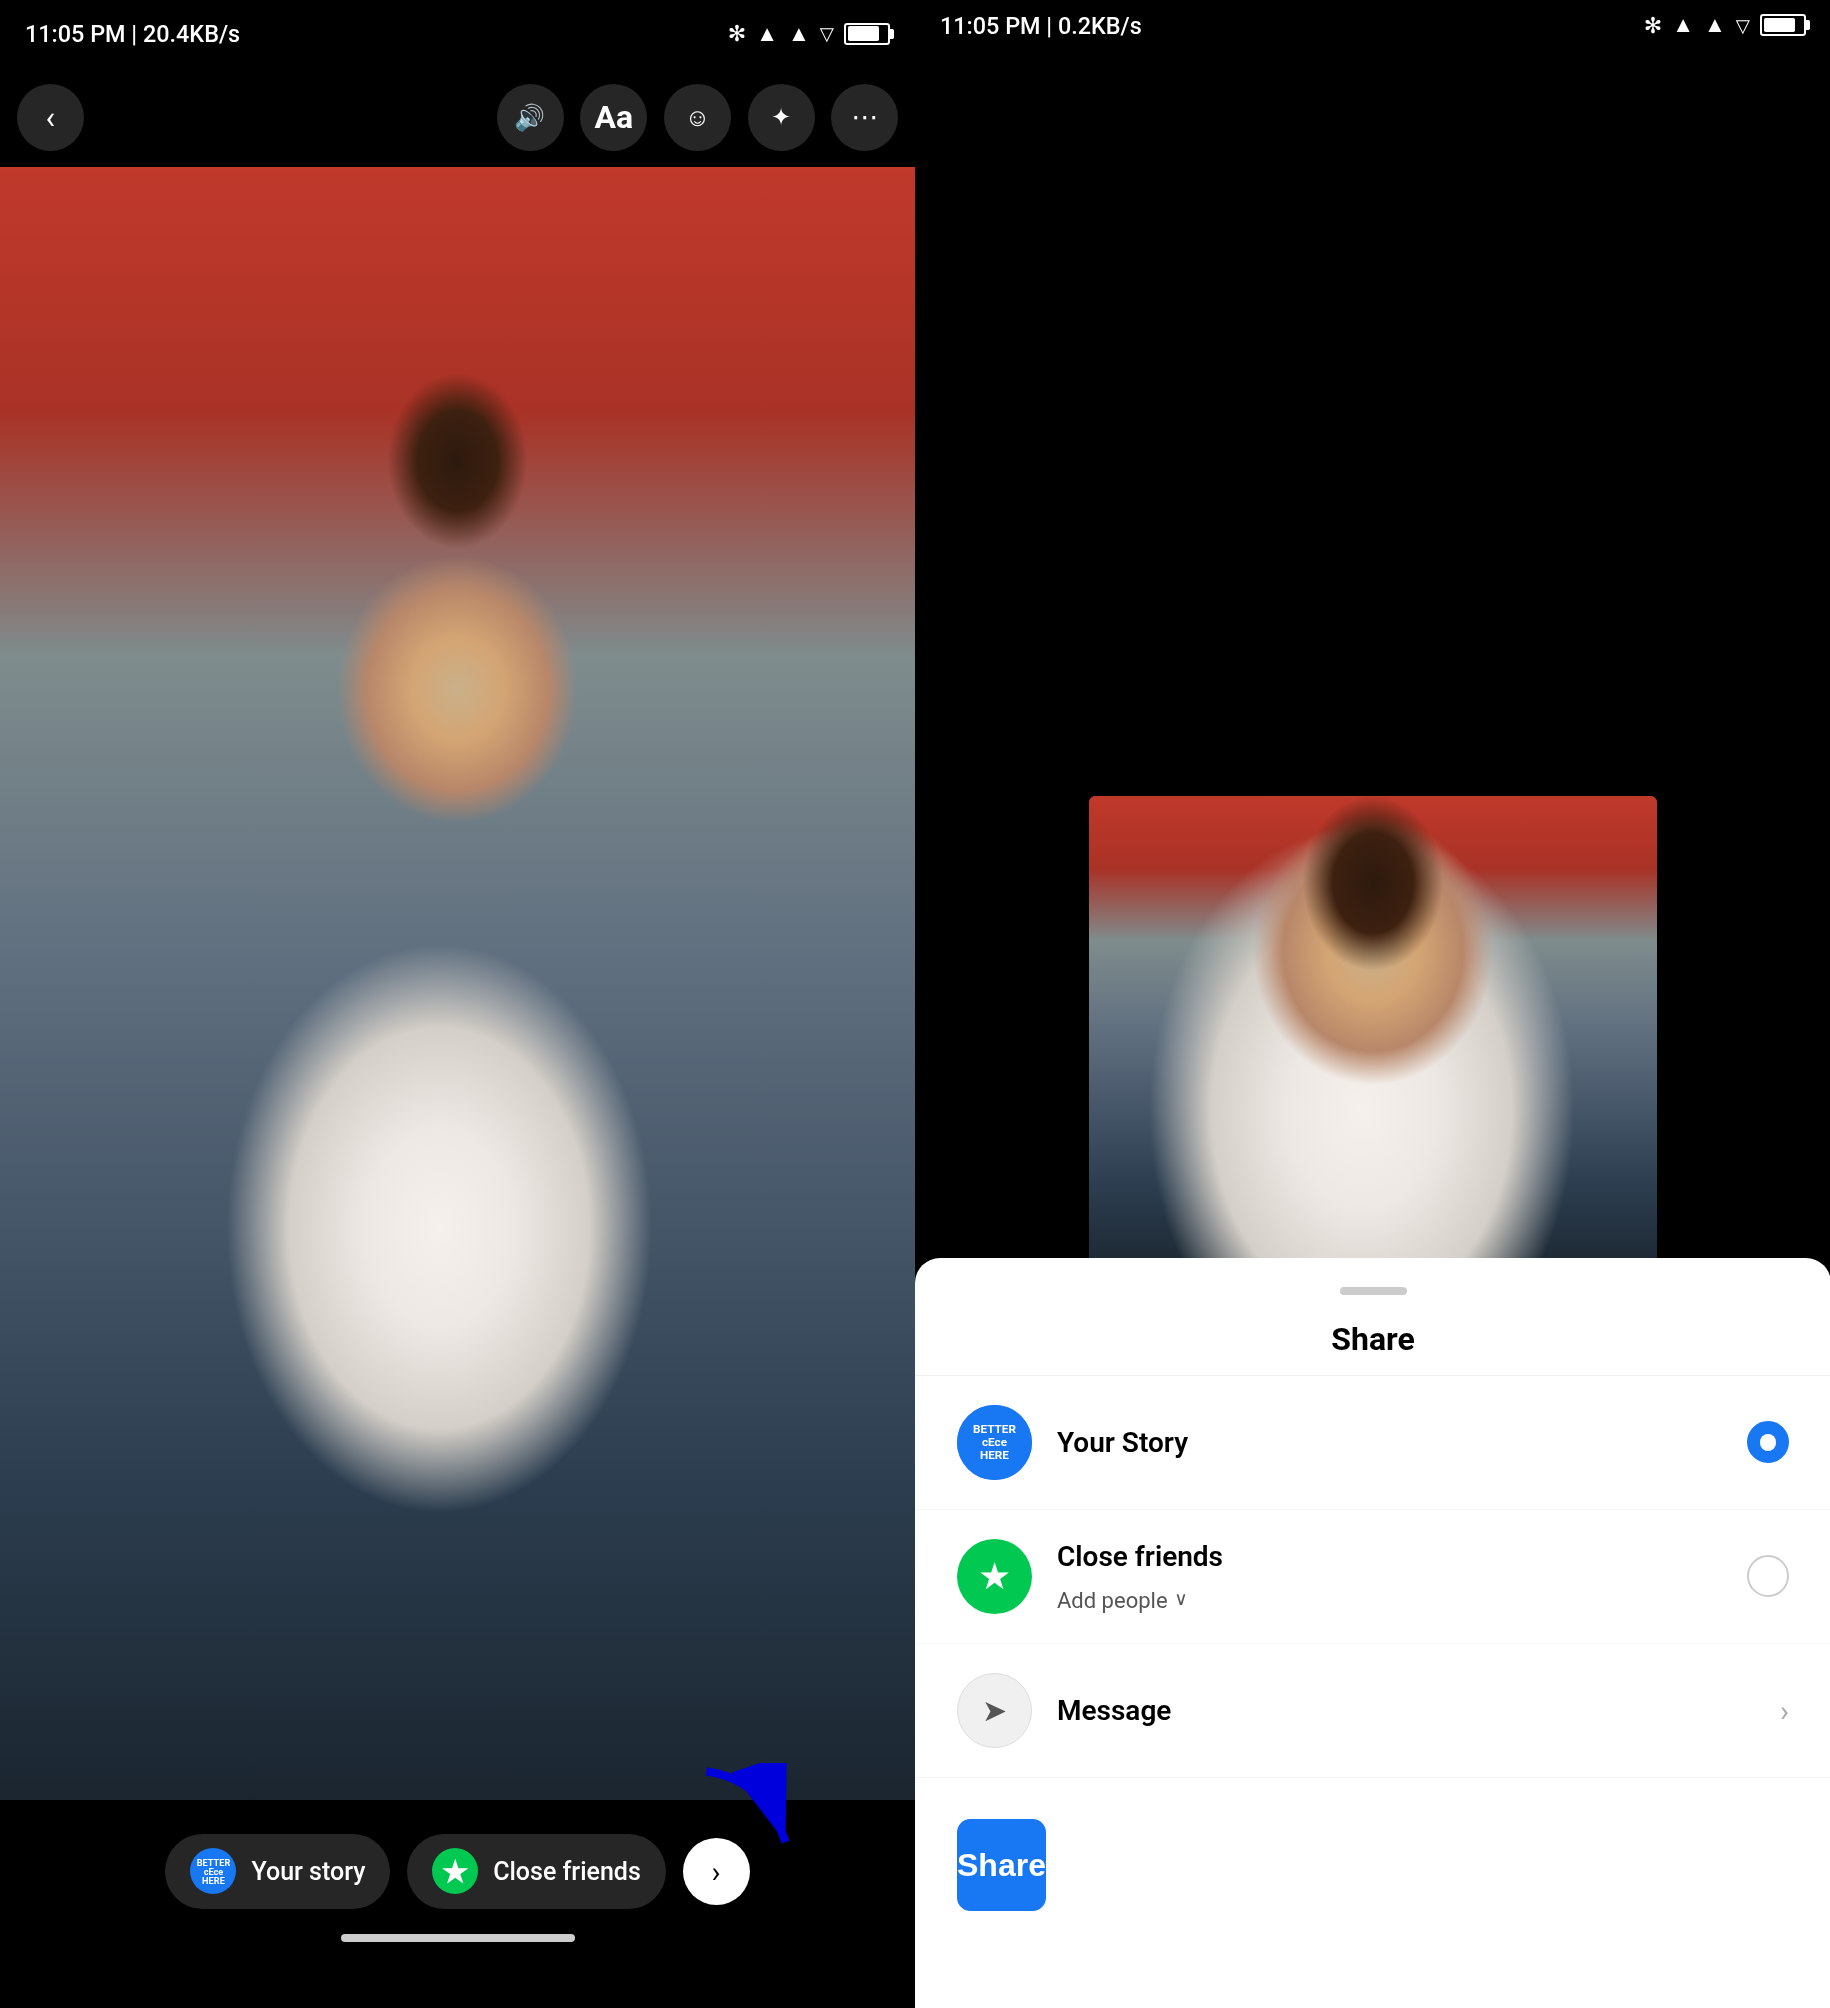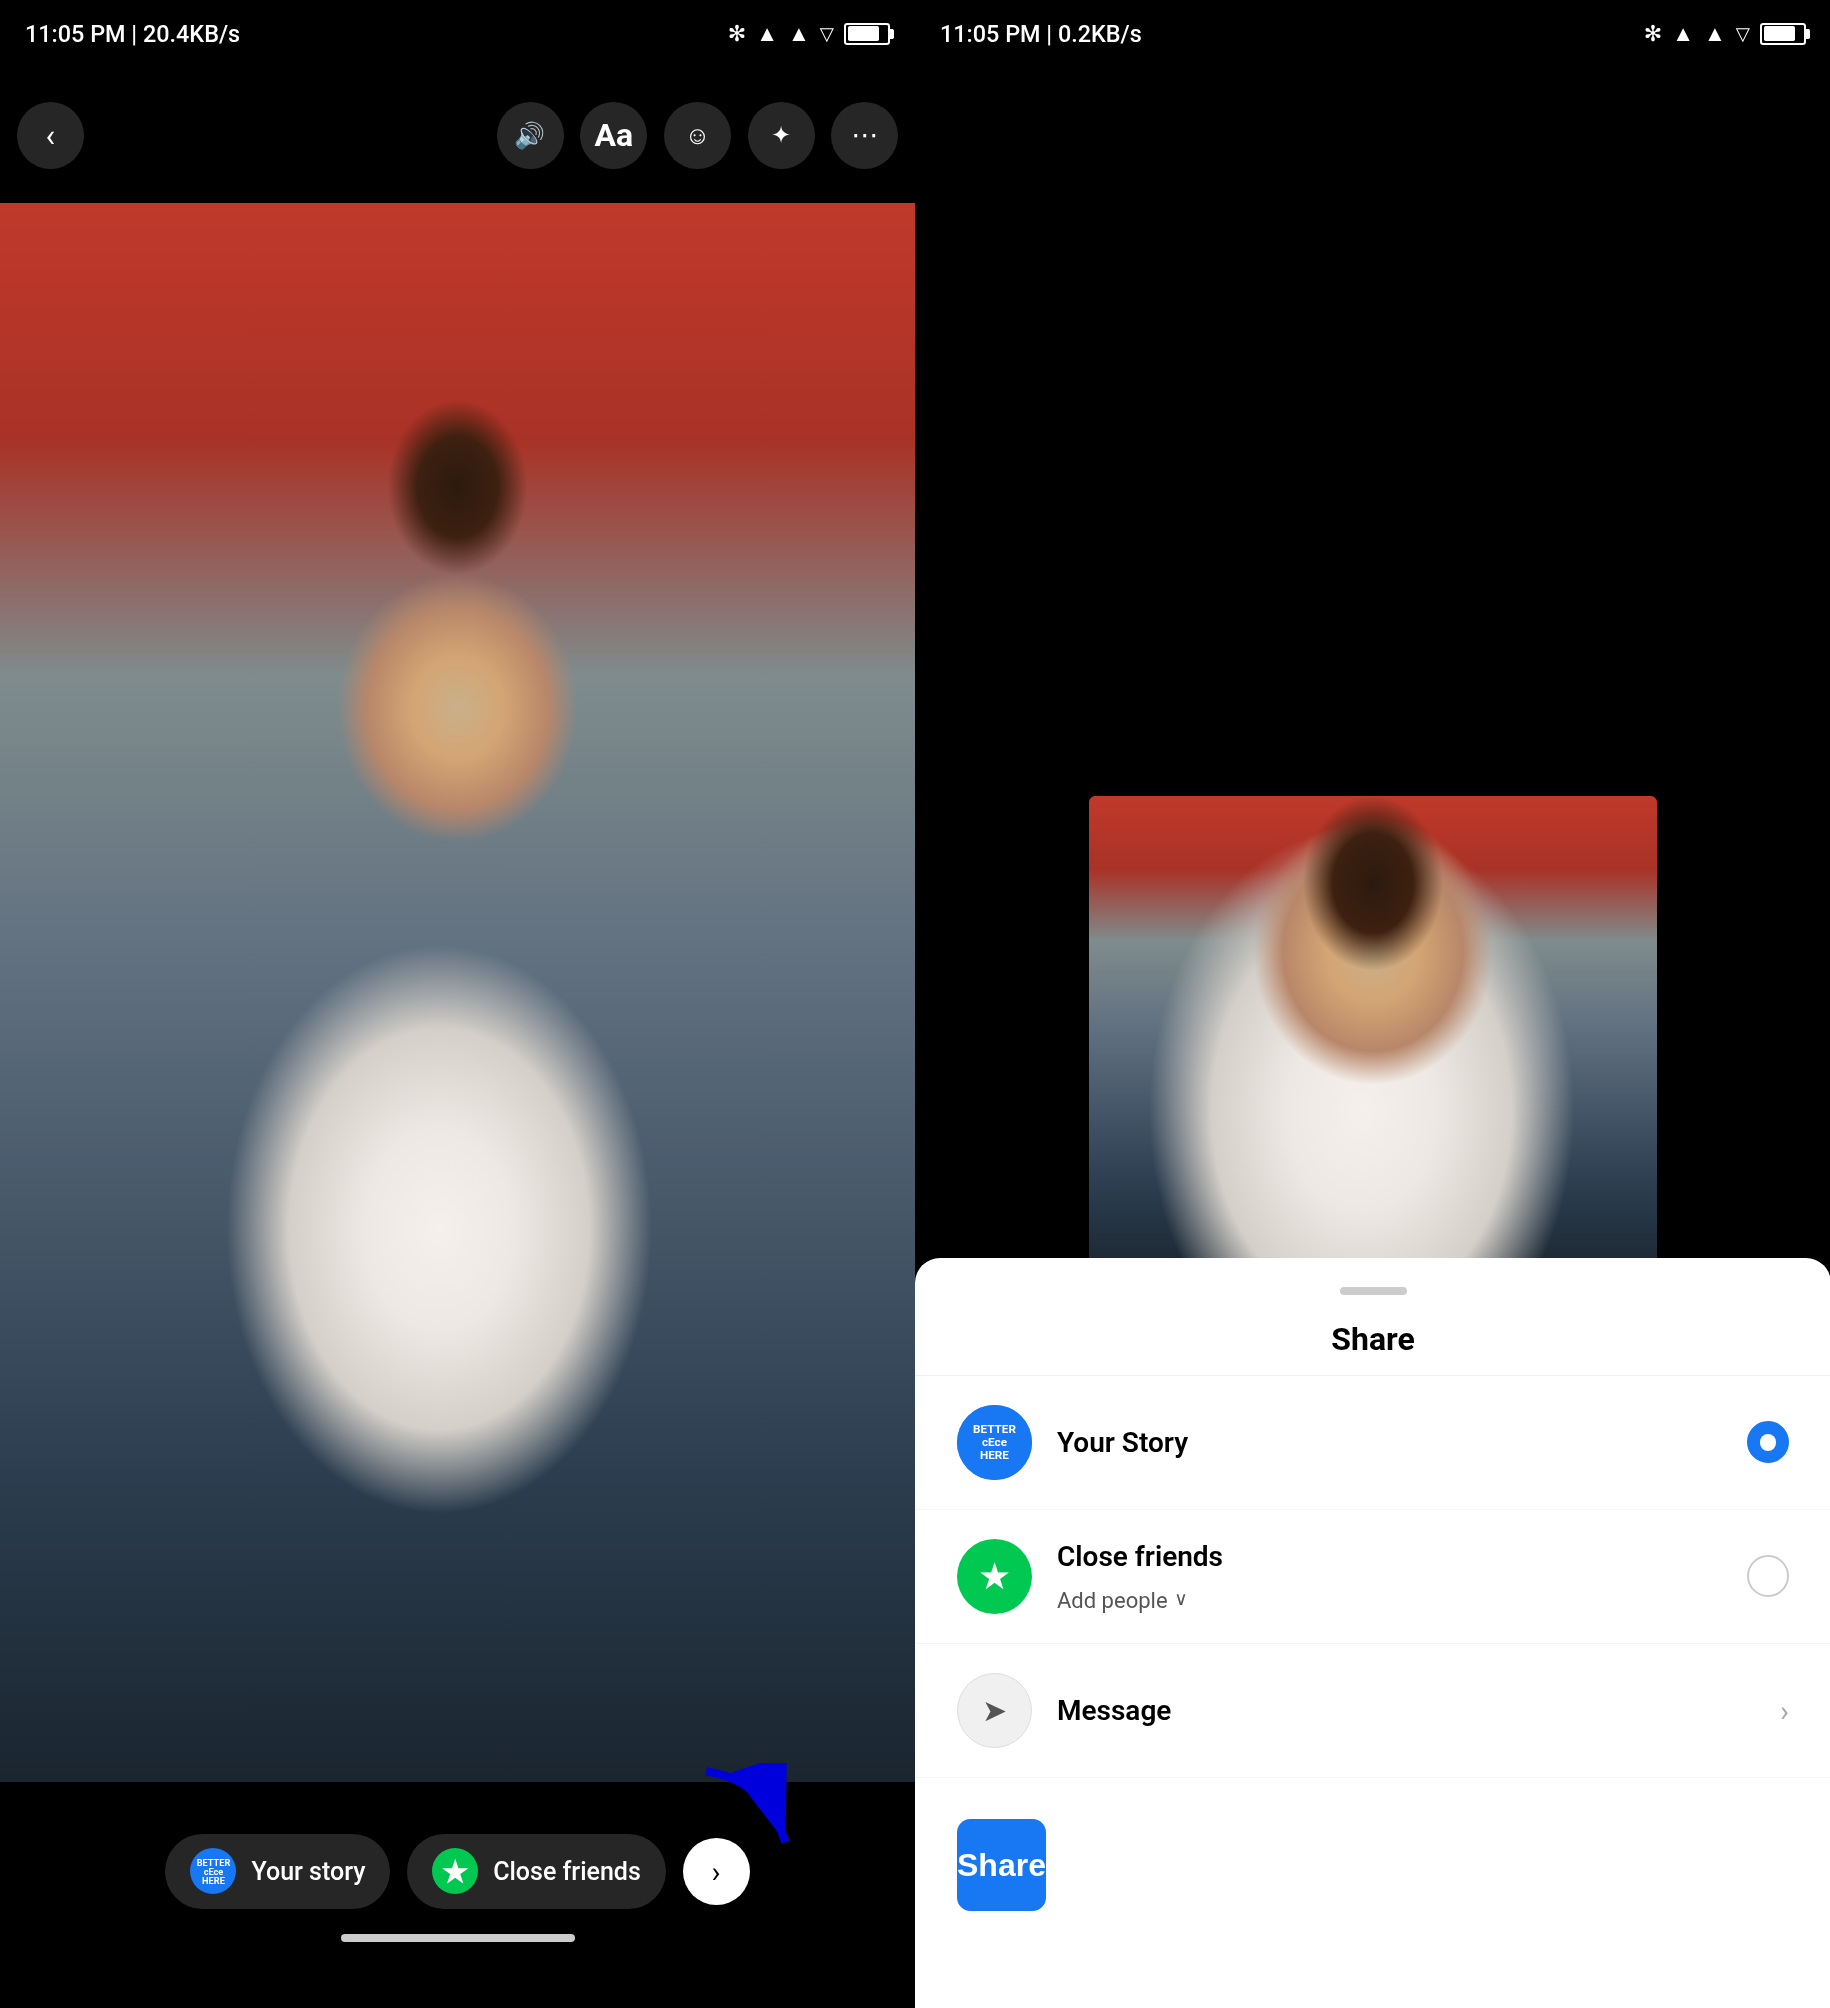--- a/index.html
+++ b/index.html
@@ -13,21 +13,20 @@
     }
 
     
     .left-panel {
       width: 915px;
       height: 2009px;
       background: #000;
       display: flex;
       flex-direction: column;
       position: relative;
-      gap: 18px;
     }
 
     .status-bar-left {
       height: 67px;
       display: flex;
       align-items: center;
       padding: 0 25px;
       color: #fff;
       font-size: 23.4px;
       font-weight: 500;
@@ -172,21 +171,21 @@
       height: 2009px;
       background: #000;
       display: flex;
       flex-direction: column;
       position: relative;
     }
 
     .status-bar-right {
       height: 67px;
       display: flex;
-      align-items: center;
+      align-items: flex-start;
       padding: 12px 25px;
       color: #fff;
       font-size: 23.4px;
       font-weight: 500;
       justify-content: space-between;
     }
     .status-icons-right {
       display: flex;
       align-items: center;
       gap: 10px;

